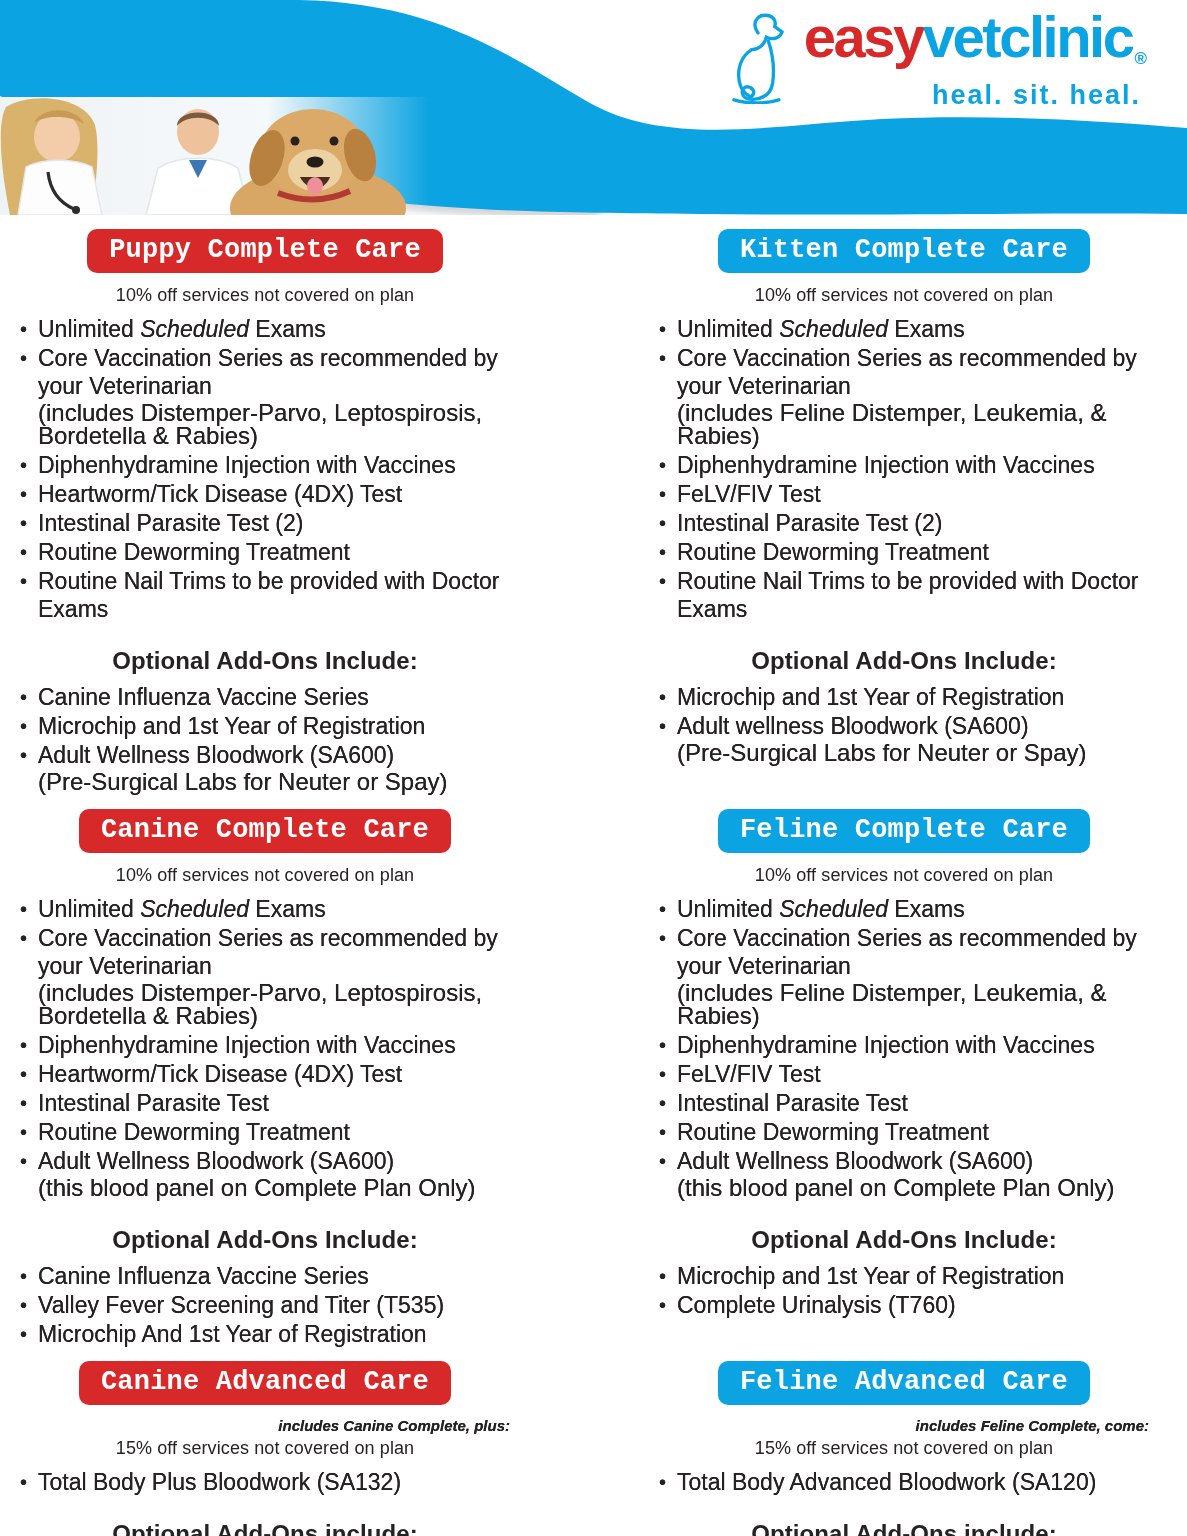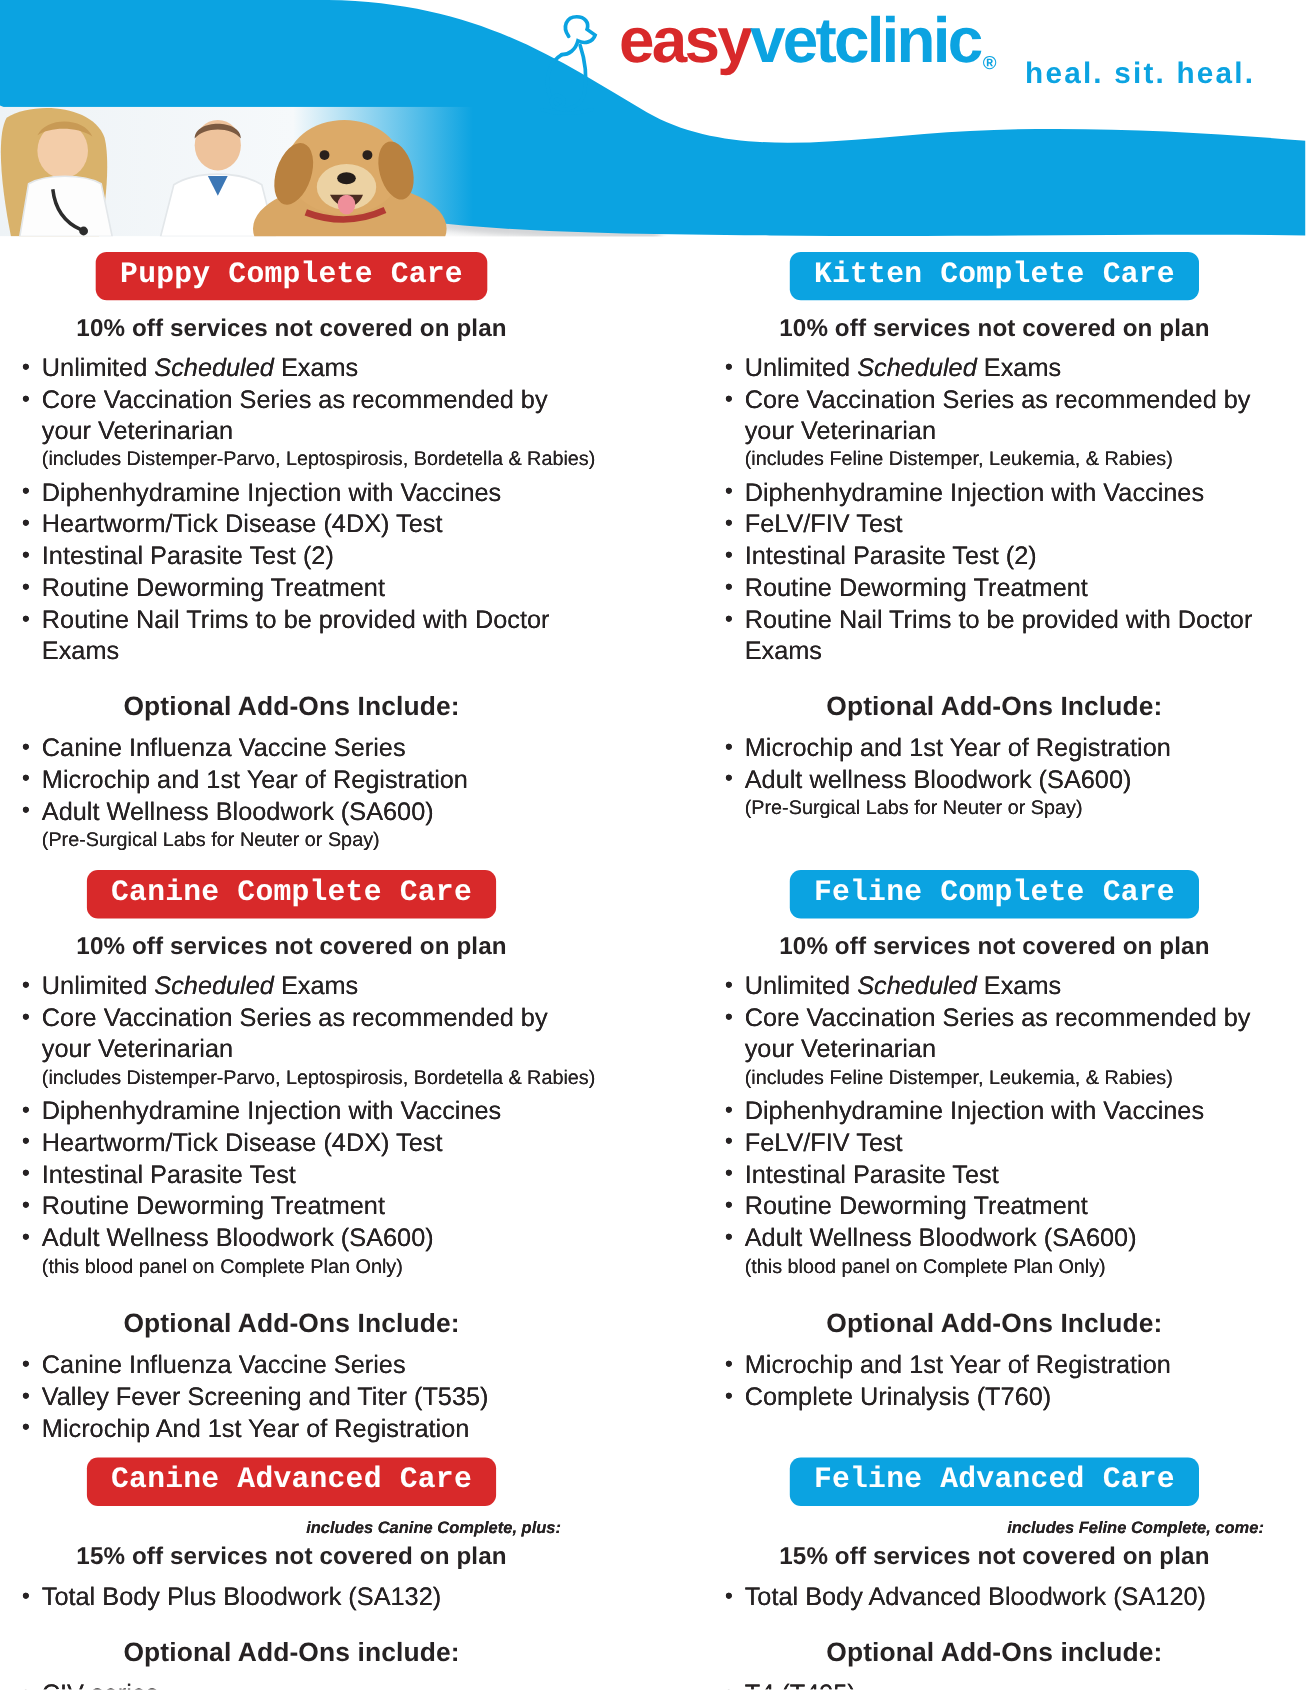--- a/index.html
+++ b/index.html
@@ -7,21 +7,21 @@
   body { font-family: "Liberation Sans", "DejaVu Sans", sans-serif; color: var(--ink, #262223); }
 
   .page { position: relative; width: 1187px; height: 1536px; background: #ffffff; overflow: hidden; margin: 0 auto; }
 
   
   .header { position: relative; width: 1187px; height: 215px; }
   .header svg.wave-svg { position: absolute; inset: 0; display: block; }
 
   .logo { position: absolute; top: 6px; right: 42px; display: flex; align-items: flex-start; gap: 14px; }
   .logo .dog-mark { display: block; margin-top: 4px; }
-  .logo-text { display: flex; flex-direction: row; align-items: flex-end; gap: 28px; }
+  .logo-text { display: flex; flex-direction: column; align-items: flex-end; }
   .wordmark { font-size: 58px; font-weight: bold; letter-spacing: -2.5px; line-height: 62px; white-space: nowrap; }
   .wordmark .easy { color: var(--brand-red); }
   .wordmark .vetclinic { color: var(--brand-blue); }
   .wordmark .reg { font-size: 17px; font-weight: bold; color: var(--brand-blue); letter-spacing: 0; position: relative; top: 7px; left: 2px; }
   .tagline { color: var(--brand-blue); font-size: 27px; font-weight: 600; letter-spacing: 2px; margin-top: -3px; margin-right: 4px; }
 
   
   .plans { display: grid; grid-template-columns: 593px 594px; padding-top: 14px; row-gap: 12px; }
   .plan { display: block; }
   .plan.col-left  { padding-left: 20px;  padding-right: 8px; }
@@ -31,30 +31,30 @@
 
   .badge {
     display: inline-block; min-width: 262px; padding: 6px 22px 8px;
     border-radius: 10px; color: #ffffff; font-size: 27px; font-weight: bold;
     letter-spacing: 0.2px; text-align: center; margin-bottom: 12px; font-family: Liberation Mono, monospace;
   }
   .badge.red  { background: var(--brand-red); }
   .badge.blue { background: var(--brand-blue); }
 
   .pre-note { font-size: 15px; font-style: italic; font-weight: 600; margin: 0 0 4px; text-shadow: 0 0 0.3px currentColor; text-align: right; }
-  .discount { font-size: 22px; font-weight: bold; margin: 0 0 9px; letter-spacing: 0.1px; }
+  .discount { font-size: 18px; font-weight: normal; margin: 0 0 9px; letter-spacing: 0.1px; }
   .addons-header { font-size: 24px; font-weight: bold; margin: 24px 0 8px; letter-spacing: 0.1px; }
 
   ul.items { list-style: none; }
   .item { display: flex; font-size: 23px; line-height: 28px; margin: 1px 0; text-shadow: 0 0 0.4px currentColor; }
   .item .bullet { flex: none; width: 18px; font-size: 20px; line-height: 28px; }
   .item .item-body { flex: 1; }
   .item .item-text { display: block; max-width: 468px; }
   .item .item-text em { font-style: italic; }
-  .item .note { display: block; font-size: 18px; line-height: 23px; max-width: 548px; padding: 1px 0 3px; }
+  .item .note { display: block; font-size: 24px; line-height: 23px; max-width: 548px; padding: 1px 0 3px; }
 </style>
 </head>
 <body>
 
 <div class="page">
 
   <header class="header">
     <svg class="wave-svg" width="1187" height="215" viewBox="0 0 1187 215" aria-hidden="true">
       <defs>
         <filter id="soft" x="-20%" y="-20%" width="140%" height="140%">

